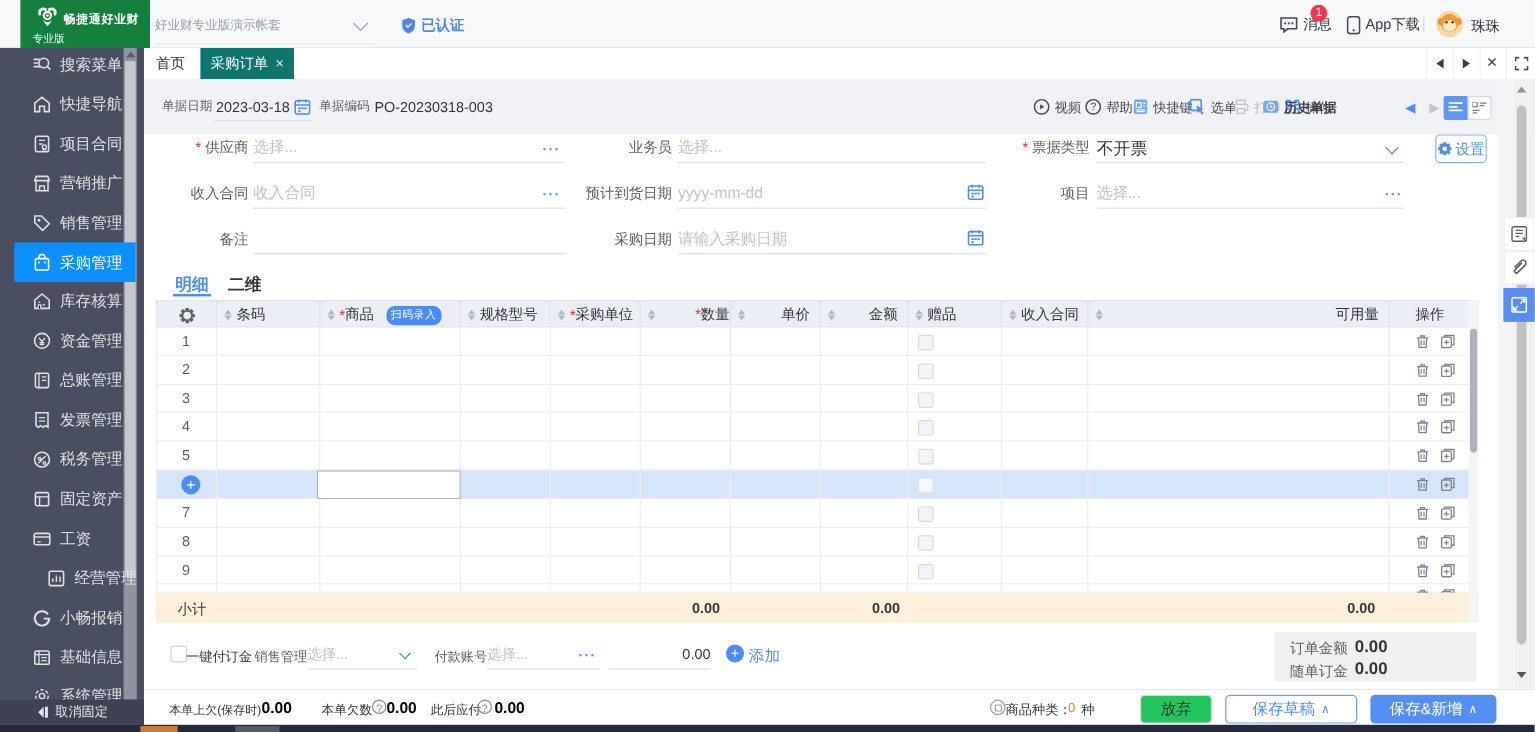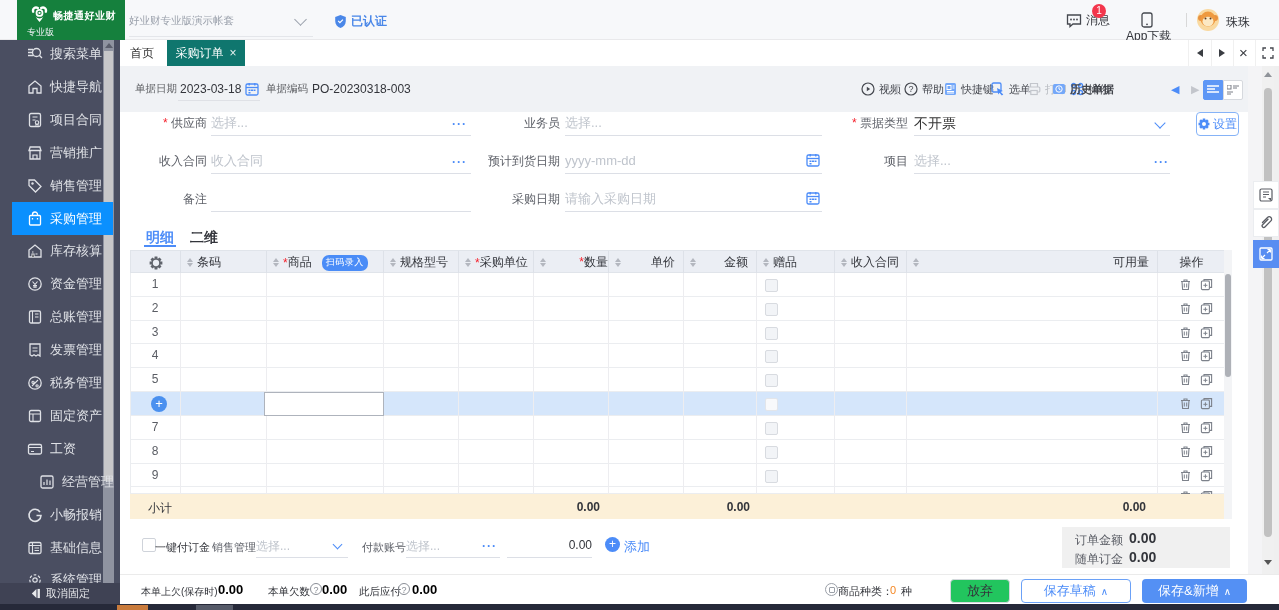--- a/index.html
+++ b/index.html
@@ -82,21 +82,21 @@
   <div class="abs" style="left:1066px; top:12px; display:flex; align-items:center;">
     <svg width="16" height="15" viewBox="0 0 16 15">
         <path d="M1.5 2 h13 v9 h-7.5 l-3 2.5 v-2.5 h-2.5 z" fill="none" stroke="#45484f" stroke-width="1.3"></path>
         <circle cx="5" cy="6.5" r="0.9" fill="#45484f"></circle>
         <circle cx="8" cy="6.5" r="0.9" fill="#45484f"></circle>
         <circle cx="11" cy="6.5" r="0.9" fill="#45484f"></circle>
       </svg>
     <span style="font-size:12px; color:#33353b; margin-left:4px;">消息</span>
   </div>
   <div class="abs" style="left:1092px; top:4px; min-width:14px; height:14px; background:#f3364c; border-radius:8px; color:#fff; font-size:10px; text-align:center; line-height:14px;">1</div>
-  <div class="abs" style="left:1122px; top:12px; display:flex; align-items:center;flex-direction:column;">
+  <div class="abs" style="left:1122px; top:12px; display:flex; align-items:center;">
     <svg width="12" height="16" viewBox="0 0 12 16">
         <rect x="1" y="1" width="10" height="14" rx="2" fill="none" stroke="#45484f" stroke-width="1.3"></rect>
         <circle cx="6" cy="12.3" r="0.9" fill="#45484f"></circle>
       </svg>
     <span style="font-size:12px; color:#33353b; margin-left:4px;">App下载</span>
   </div>
   <div class="abs" style="left:1186px; top:13px; width:1px; height:14px; background:#d8d8d8;"></div>
   <div class="abs" style="left:1196px; top:8px; width:24px; height:24px;">
     <svg width="24" height="24" viewBox="0 0 24 24">
         <circle cx="12" cy="12" r="11" fill="#f9d9a0"></circle>

